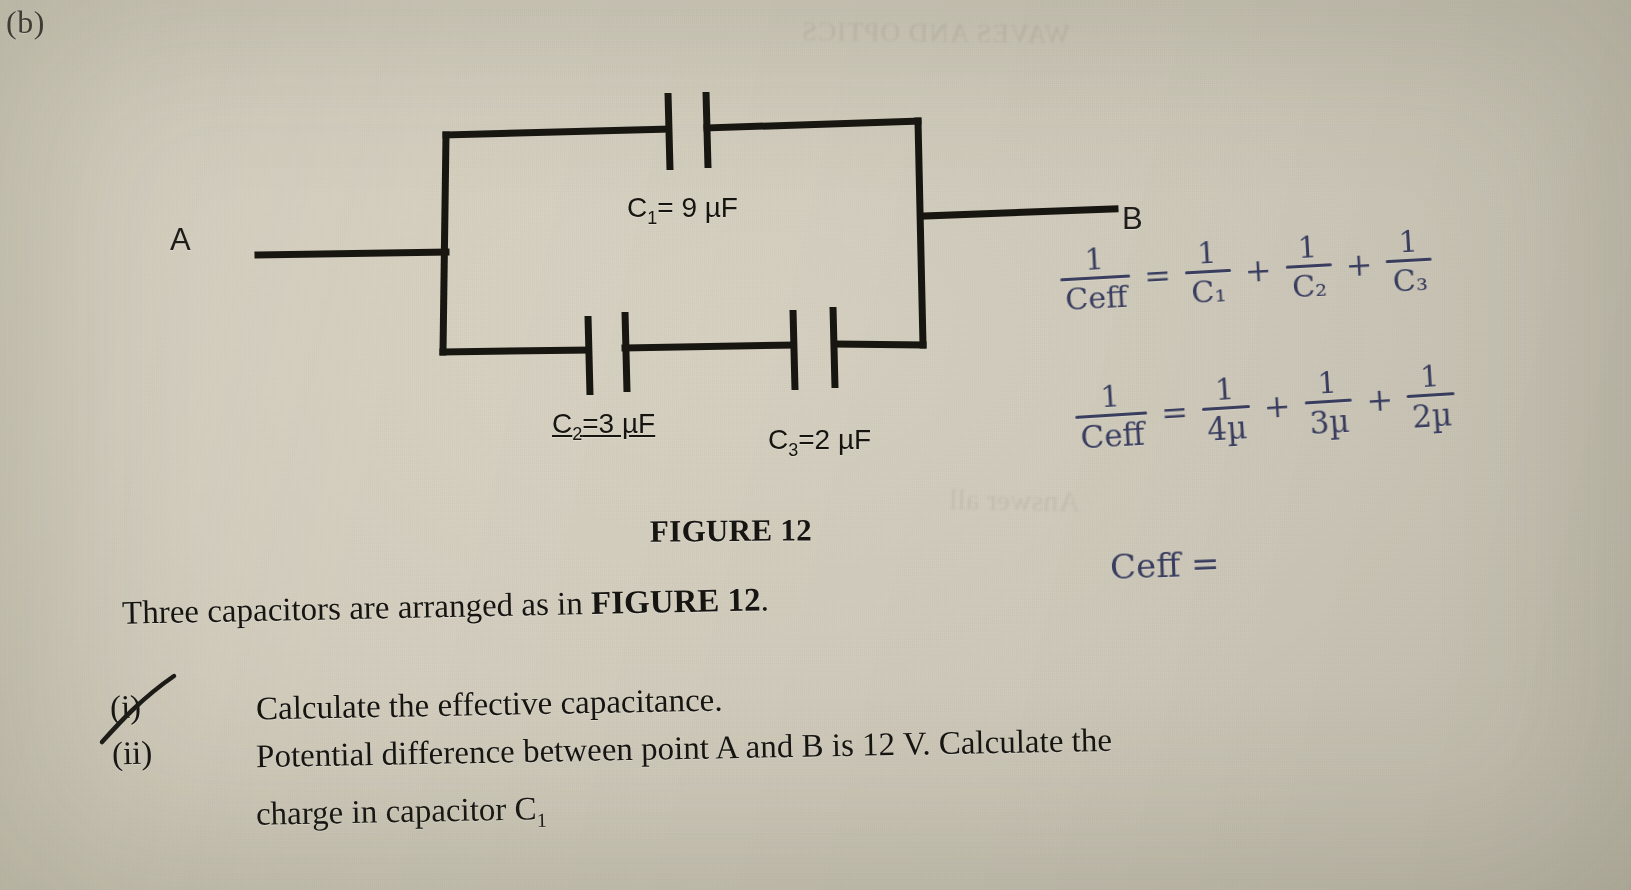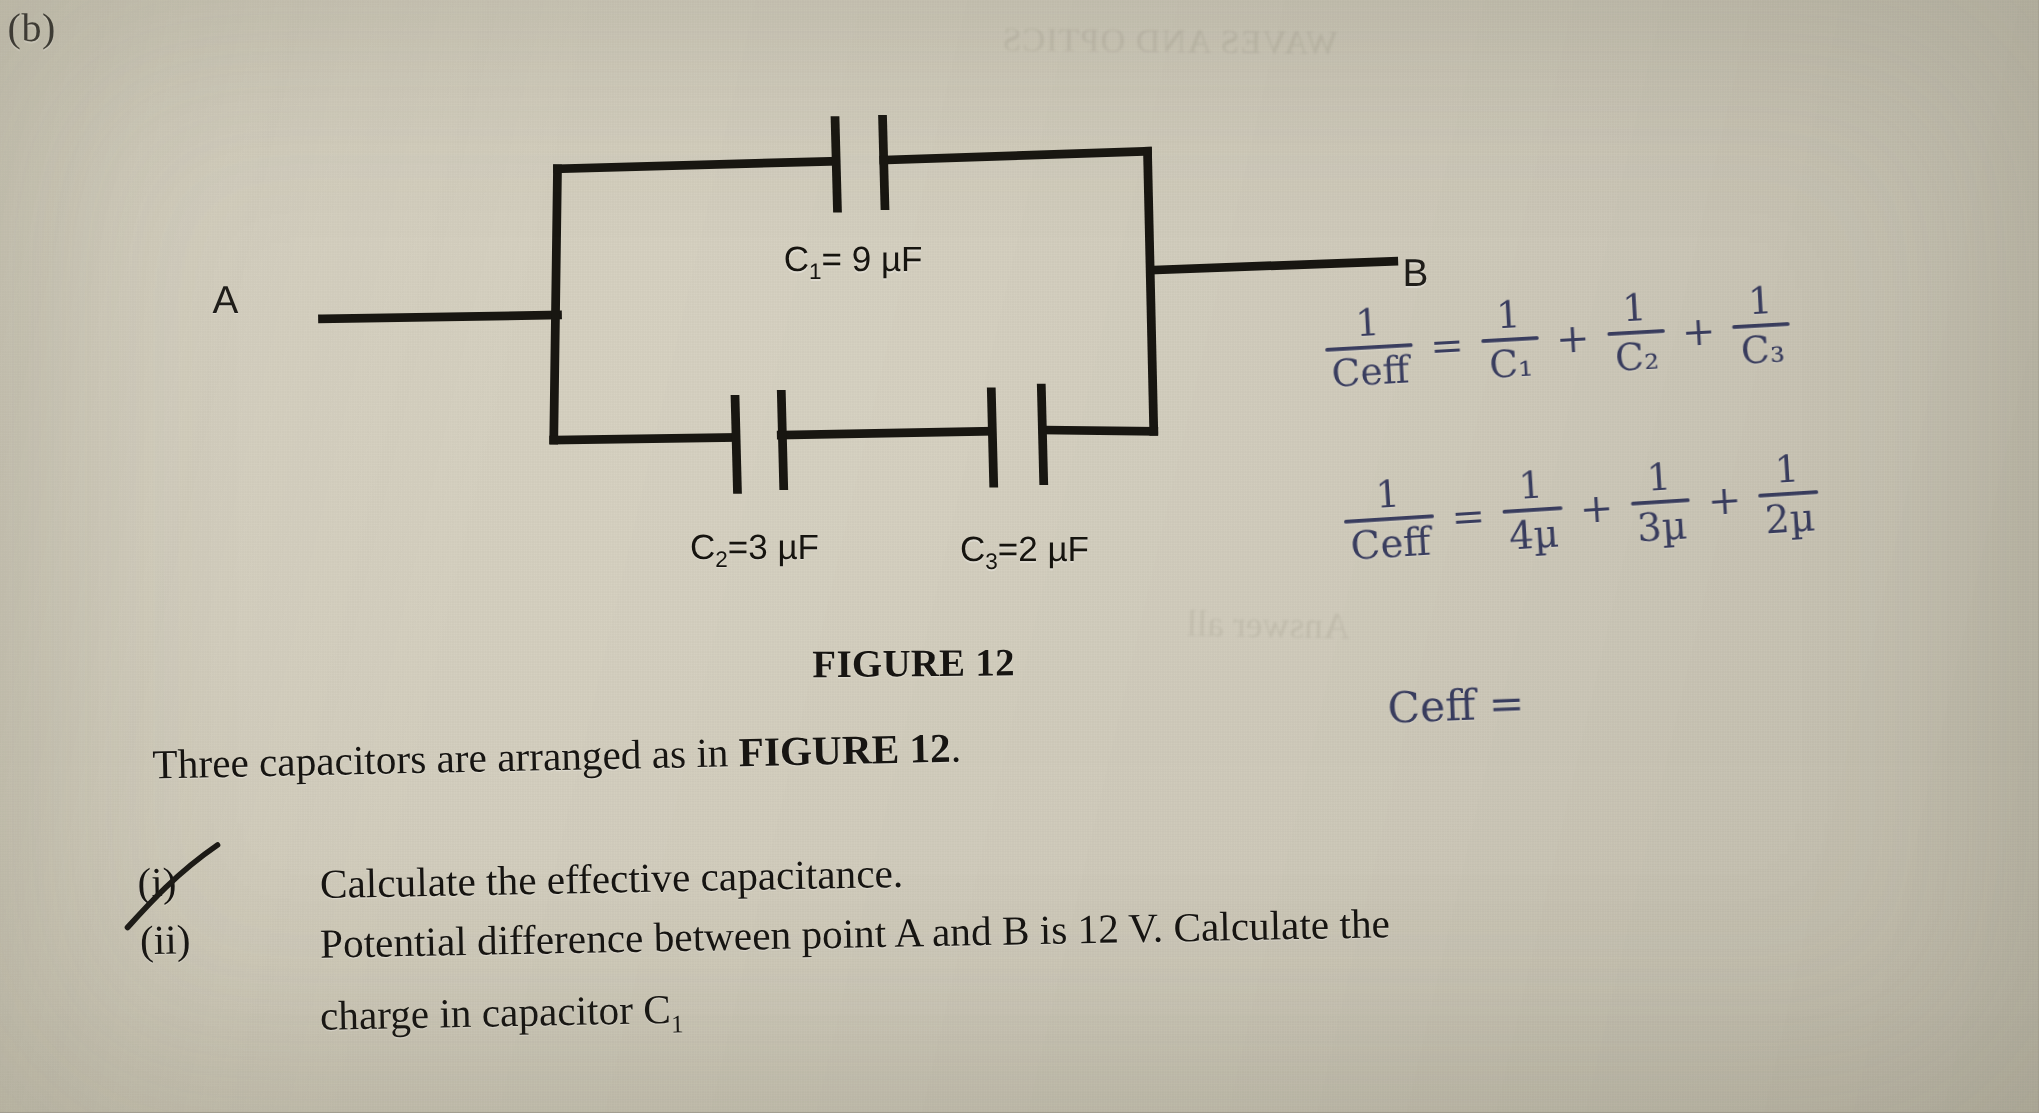--- a/index.html
+++ b/index.html
@@ -84,21 +84,21 @@
 
   
   .cap-label {
     font-family: "Liberation Sans", sans-serif;
     font-size: 28px;
     color: #16140f;
     white-space: nowrap;
     text-shadow: 0 1px 0 rgba(255,255,255,0.32);
   }
   #cap1-label { left: 627px; top: 192px; }
-  #cap2-label { left: 552px; top: 422px; }
+  #cap2-label { left: 552px; top: 408px; text-decoration: underline; }
   #cap3-label { left: 768px; top: 424px; }
   .cap-label sub { font-size: 18px; }
 
   #figure-caption {
     left: 650px; top: 513px;
     font-family: "Liberation Serif", serif;
     font-weight: bold;
     font-size: 31px;
     letter-spacing: .3px;
     transform: rotate(-0.5deg);

